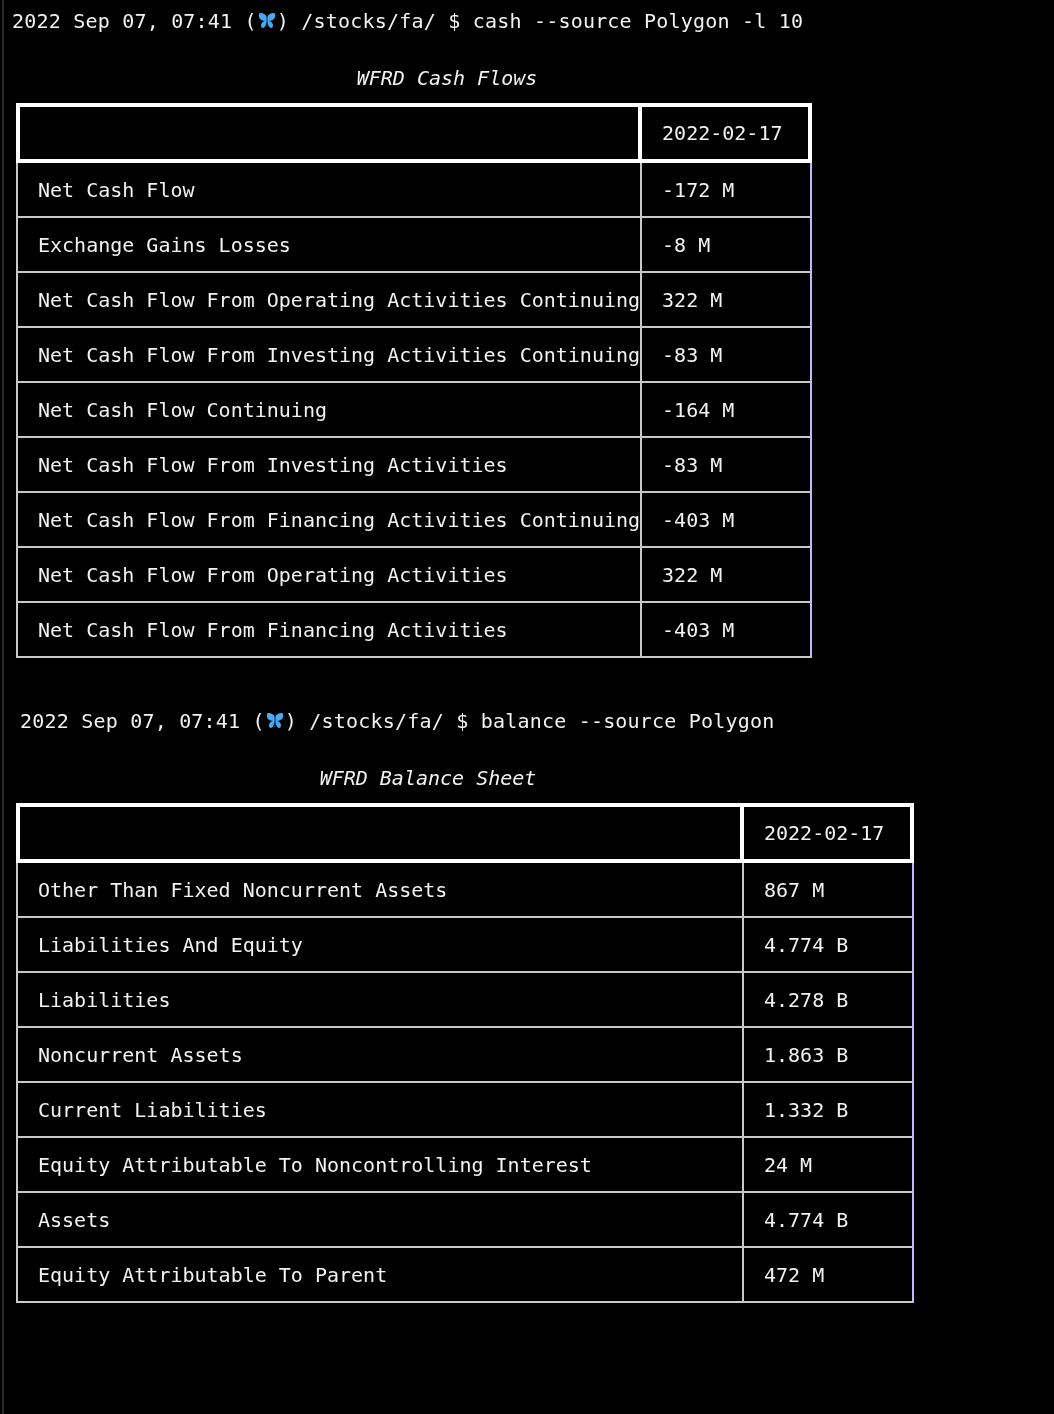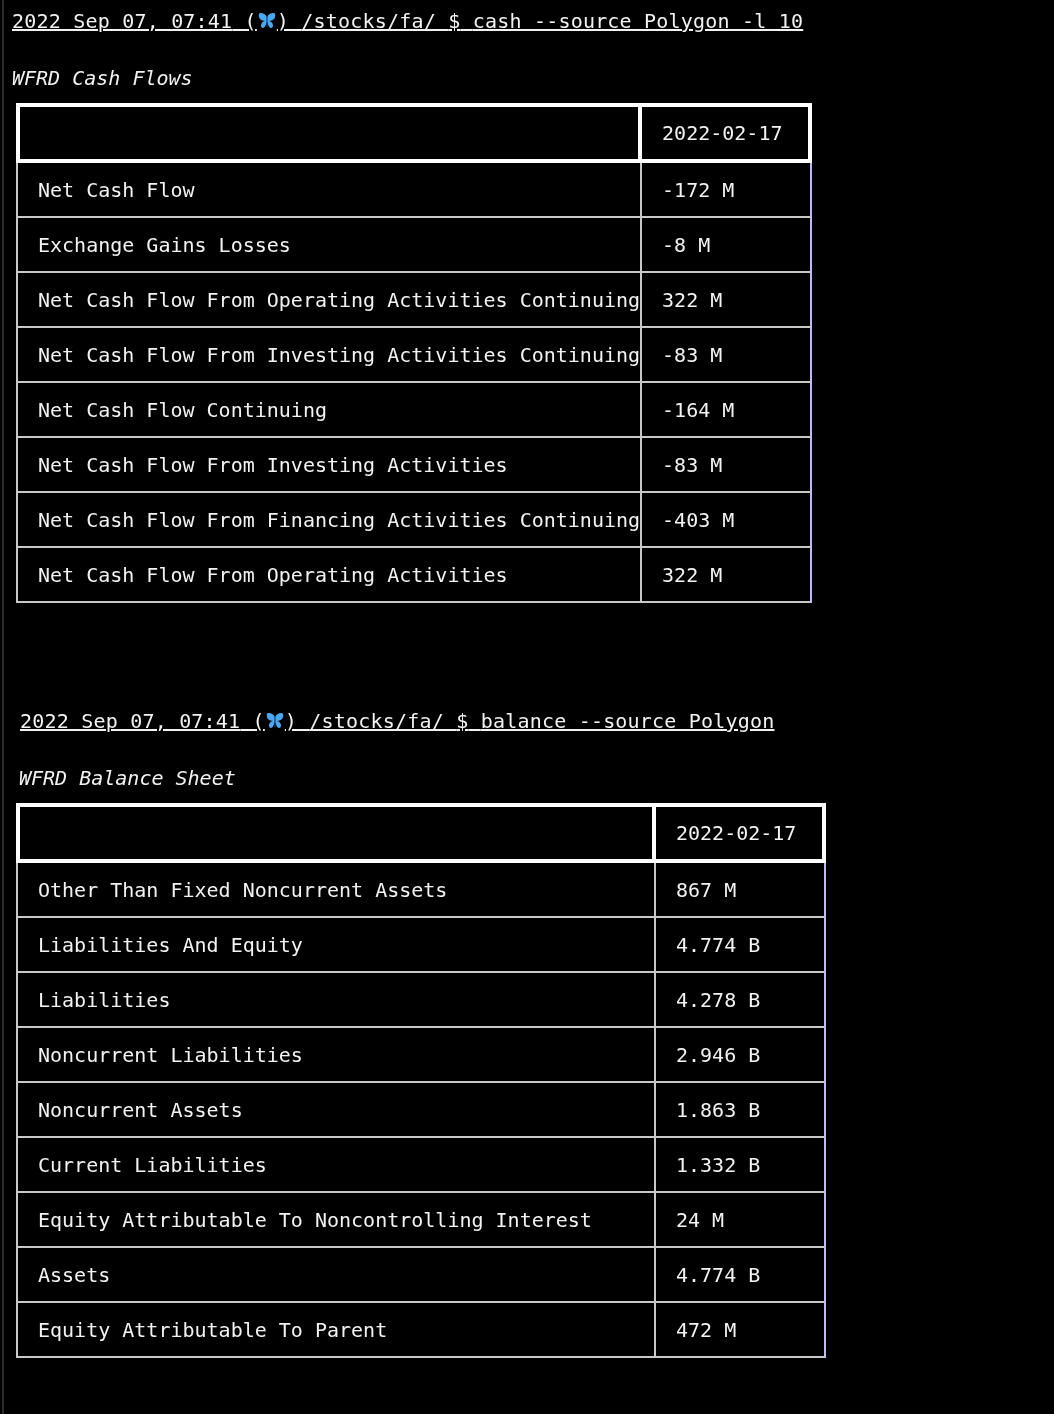--- a/index.html
+++ b/index.html
@@ -28,34 +28,33 @@
     position: absolute;
     left: 12px;
     top: 0;
     width: 1040px;
   }
   .prompt {
     height: 22px;
     line-height: 22px;
     white-space: pre;
     letter-spacing: 0.2px;
-    text-decoration: underline;
   }
   .butterfly {
     display: inline-block;
     width: 20px;
     height: 20px;
     vertical-align: -3px;
   }
   .table-title {
     font-style: italic;
     white-space: pre;
     height: 24px;
     line-height: 24px;
-    text-align: left;
+    text-align: center;
   }
   table.fin {
     border-collapse: separate;
     border-spacing: 0;
     position: relative;
   }
   table.fin td, table.fin th {
     white-space: pre;
     height: 55px;
     padding: 0 0 0 20px;
@@ -110,21 +109,21 @@
     position: absolute;
     left: 7px;
     top: 766px;
     width: 818px;
   }
   .balance-wrap {
     position: absolute;
     left: 4px;
     top: 803px;
   }
-  .balance-table td.c-label, .balance-table th.c-label { width: 640px; }
+  .balance-table td.c-label, .balance-table th.c-label { width: 728px; }
   .balance-table td.c-val, .balance-table th.c-val { width: 170px; }
   .cash-prompt {
     position: absolute;
     left: 0;
     top: 10px;
   }
 </style>
 </head>
 <body>
 
@@ -173,20 +172,24 @@
             <td class="c-val">-83 M</td>
           </tr>
         <tr>
             <td class="c-label">Net Cash Flow From Financing Activities Continuing</td>
             <td class="c-val">-403 M</td>
           </tr>
         <tr>
             <td class="c-label">Net Cash Flow From Operating Activities</td>
             <td class="c-val">322 M</td>
           </tr>
+        <tr>
+            <td class="c-label">Net Cash Flow From Financing Activities</td>
+            <td class="c-val">-403 M</td>
+          </tr>
       </tbody>
     </table>
   </div>
 
   <div class="prompt balance-prompt"><span>2022 Sep 07, 07:41</span> (<svg class="butterfly" viewBox="0 0 20 20">
         <path d="M10 6 C8 2 3 1 2 3 C1 6 3 10 8 10 C3 11 3 17 6 17 C8 17 9 13 10 11 C11 13 12 17 14 17 C17 17 17 11 12 10 C17 10 19 6 18 3 C17 1 12 2 10 6 Z" fill="#4aa8f0"></path>
         <rect x="9.4" y="5" width="1.2" height="11" fill="#1a3a6a"></rect>
       </svg>) <span>/stocks/fa/</span> <span>$</span> <span>balance --source Polygon</span></div>
 
   <div class="table-title balance-title">WFRD Balance Sheet</div>
@@ -206,24 +209,20 @@
           </tr>
         <tr>
             <td class="c-label">Liabilities And Equity</td>
             <td class="c-val">4.774 B</td>
           </tr>
         <tr>
             <td class="c-label">Liabilities</td>
             <td class="c-val">4.278 B</td>
           </tr>
         <tr>
-            <td class="c-label">Noncurrent Liabilities</td>
-            <td class="c-val">2.946 B</td>
-          </tr>
-        <tr>
             <td class="c-label">Noncurrent Assets</td>
             <td class="c-val">1.863 B</td>
           </tr>
         <tr>
             <td class="c-label">Current Liabilities</td>
             <td class="c-val">1.332 B</td>
           </tr>
         <tr>
             <td class="c-label">Equity Attributable To Noncontrolling Interest</td>
             <td class="c-val">24 M</td>

